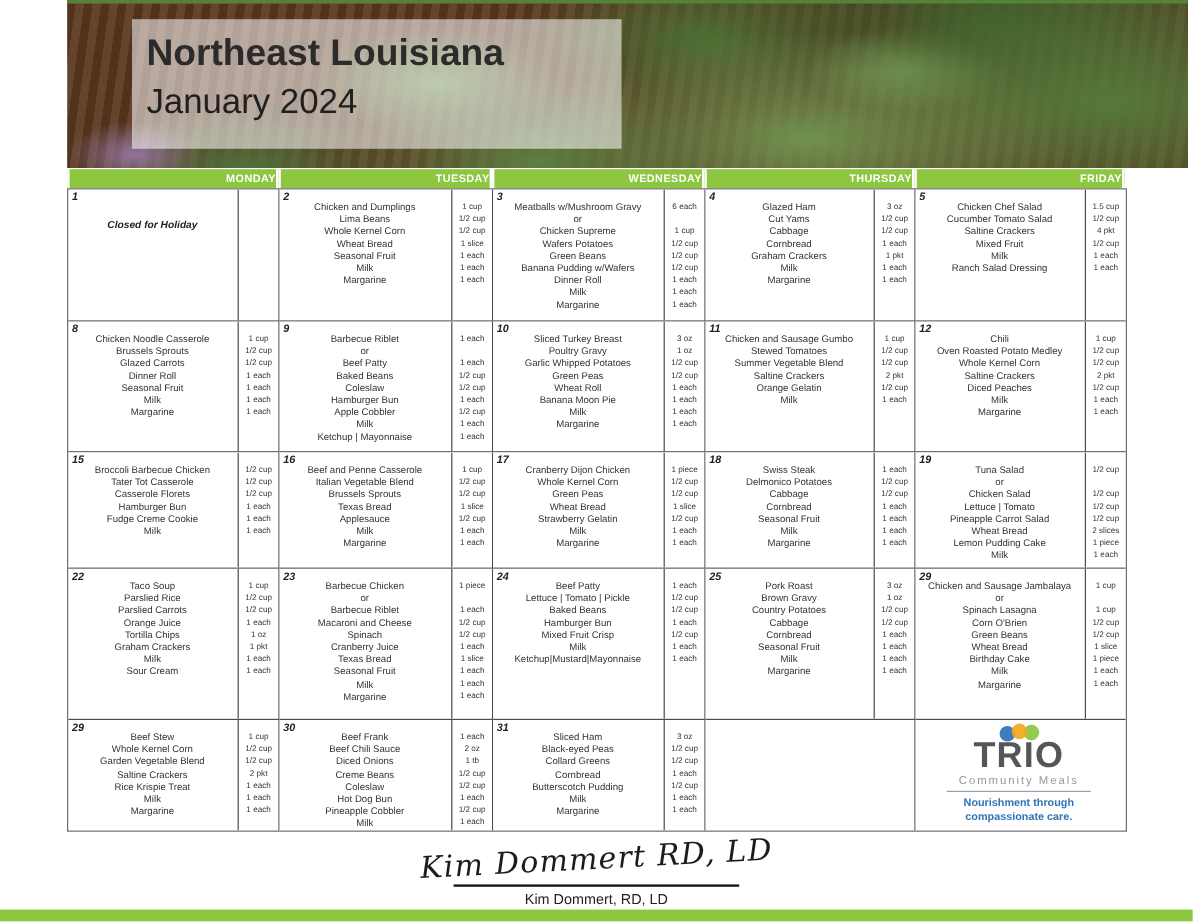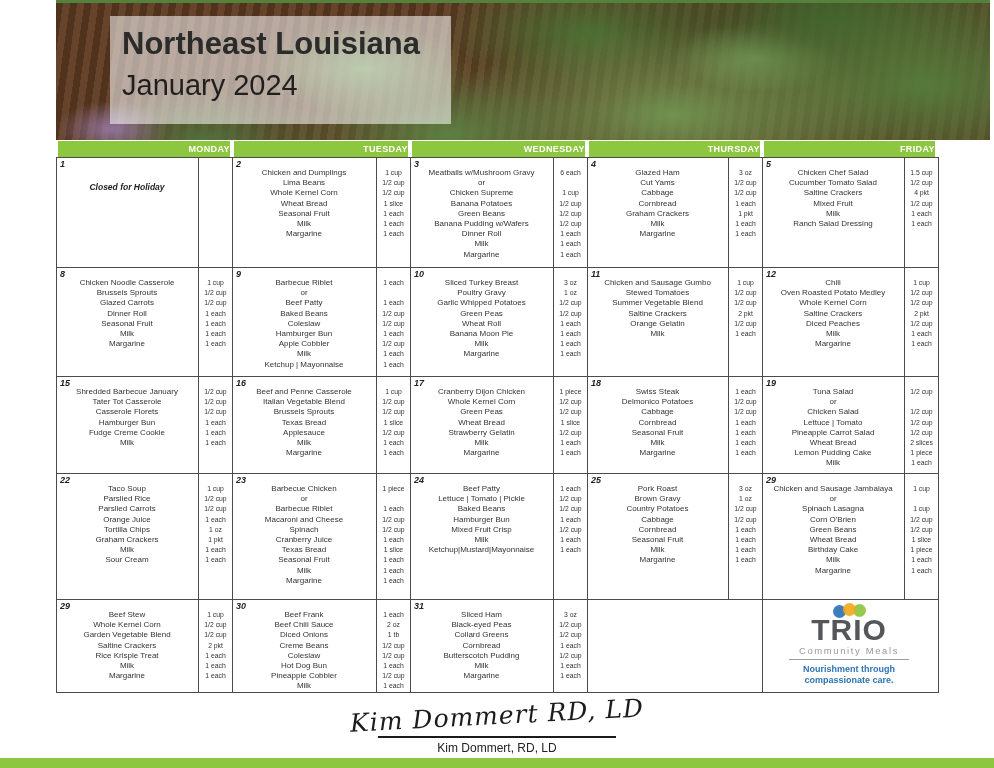--- a/index.html
+++ b/index.html
@@ -17,21 +17,21 @@
       radial-gradient(ellipse 240px 100px at 42% 96%, #5d7f42, rgba(93,127,66,0) 72%),
       radial-gradient(ellipse 300px 120px at 66% 82%, #70924f, rgba(112,146,79,0) 75%),
       radial-gradient(ellipse 340px 150px at 93% 60%, #567a3b, rgba(86,122,59,0) 75%),
       radial-gradient(ellipse 300px 120px at 83% 12%, #3c5c28, rgba(60,92,40,0) 75%),
       radial-gradient(ellipse 220px 90px at 57% 22%, #4c6f33, rgba(76,111,51,0) 72%),
       radial-gradient(ellipse 150px 65px at 33% 48%, #6a8c4b, rgba(106,140,75,0) 70%),
       radial-gradient(ellipse 120px 50px at 75% 40%, #9cba78, rgba(156,186,120,0) 70%),
       repeating-linear-gradient(98deg, rgba(0,0,0,.14) 0 7px, rgba(255,255,255,.05) 7px 14px);
   }
   .header-title-box{
-    position:absolute;left:54px;top:13px;width:341px;height:108px;
+    position:absolute;left:54px;top:13px;width:408px;height:108px;
     background:rgba(255,255,255,.55);padding:8px 0 0 12px;box-sizing:border-box;
   }
   .page-title{font-size:31px;font-weight:bold;color:#2b2b2b;line-height:40px;margin:0;}
   .page-subtitle{font-size:29px;font-weight:normal;color:#1f1f1f;line-height:42px;margin:0;}
 
   
   #day-headers{position:absolute;left:56px;top:141px;width:881px;height:16px;display:flex;}
   .dh{box-sizing:border-box;height:16px;line-height:16px;text-align:right;
       background:#8dc63f;border-left:2px solid #fff;border-right:2px solid #fff;
       color:#fff;font-weight:bold;font-size:9px;letter-spacing:.4px;}
@@ -117,21 +117,21 @@
             <div>1 each</div>
           </div>
         </div>
       </div>
       <div class="cell" style="width: 177px; height: 110px;">
         <div class="dnum">3</div>
         <div class="menu">
           <div>Meatballs w/Mushroom Gravy</div>
           <div>or</div>
           <div>Chicken Supreme</div>
-          <div>Banana Potatoes</div>
+          <div>Wafers Potatoes</div>
           <div>Green Beans</div>
           <div>Banana Pudding w/Wafers</div>
           <div>Dinner Roll</div>
           <div>Milk</div>
           <div>Margarine</div>
         </div>
         <div class="port">
           <div class="port-inner">
             <div>6 each</div>
             <div>&nbsp;</div>
@@ -304,21 +304,21 @@
             <div>2 pkt</div>
             <div>1/2 cup</div>
             <div>1 each</div>
             <div>1 each</div>
           </div>
         </div>
       </div>
       <div class="cell" style="width: 176px; height: 97px;">
         <div class="dnum">15</div>
         <div class="menu">
-          <div>Shredded Barbecue January</div>
+          <div>Broccoli Barbecue Chicken</div>
           <div>Tater Tot Casserole</div>
           <div>Casserole Florets</div>
           <div>Hamburger Bun</div>
           <div>Fudge Creme Cookie</div>
           <div>Milk</div>
         </div>
         <div class="port">
           <div class="port-inner">
             <div>1/2 cup</div>
             <div>1/2 cup</div>

